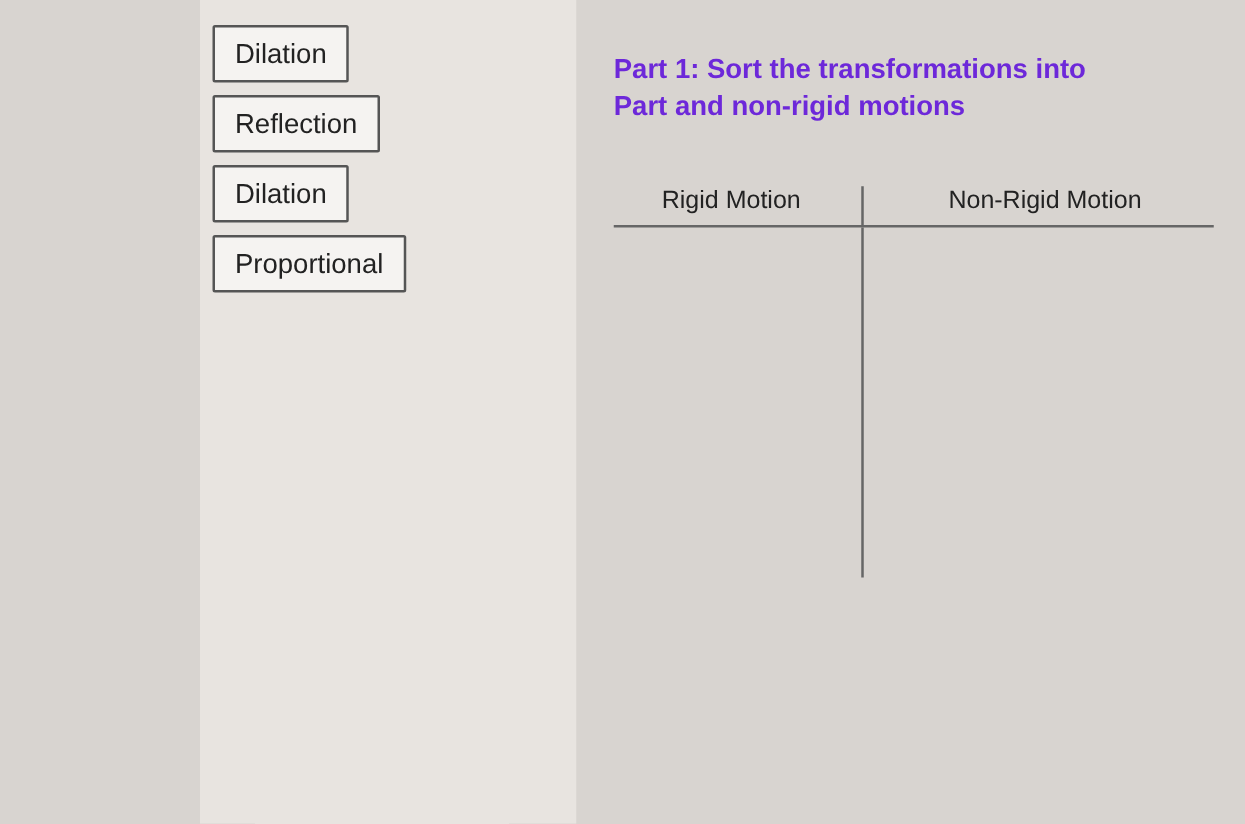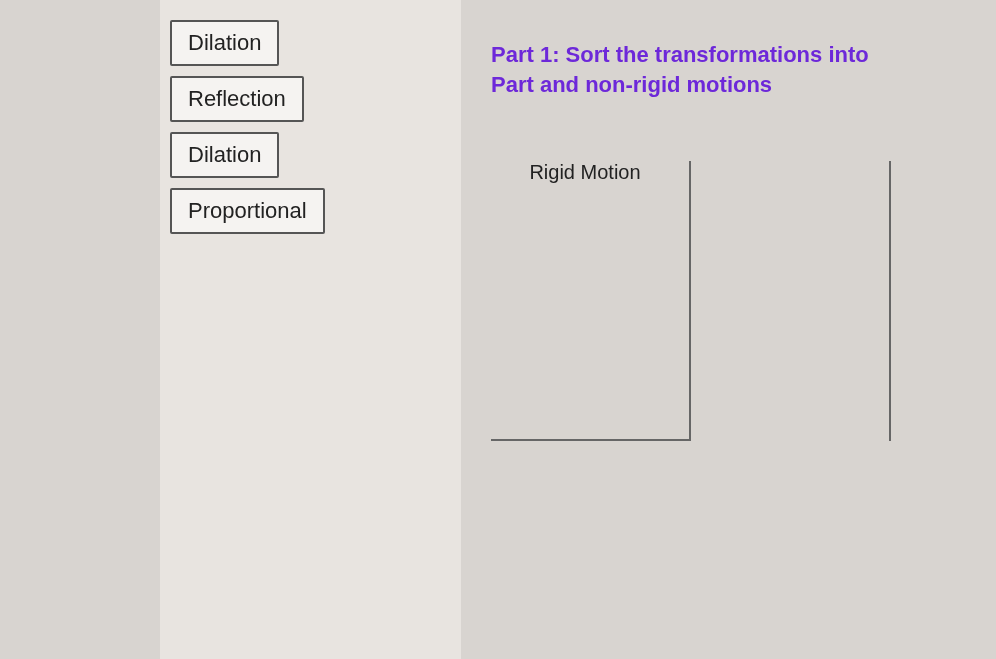--- a/index.html
+++ b/index.html
@@ -68,23 +68,22 @@
       font-size: 22px;
       font-weight: bold;
       color: #6d28d9;
       line-height: 1.35;
       margin-bottom: 50px;
       max-width: 420px;
     }
 
     .table-area {
       display: flex;
-      flex-direction: row;
+      flex-direction: column;
       width: 480px;
-      margin-top: 12px;
     }
 
     .table-header {
       display: flex;
       border-bottom: 2px solid #666;
     }
 
     .col-header {
       font-size: 20px;
       font-weight: 500;
@@ -149,20 +148,21 @@
 
   <div class="right-content">
     <div class="instructions">
       <span>Part 1:  Sort the transformations into</span><br>
       <span>Part and non-rigid motions</span>
     </div>
 
     <div class="table-area">
       <div class="table-header">
         <div class="col-header col-rigid">Rigid Motion</div>
+        <div class="col-header col-nonrigid">Non-Rigid Motion</div>
       </div>
       <div class="table-body">
         <div class="col-body-rigid"></div>
         <div class="col-body-nonrigid"></div>
       </div>
     </div>
   </div>
 
 </div>
 

